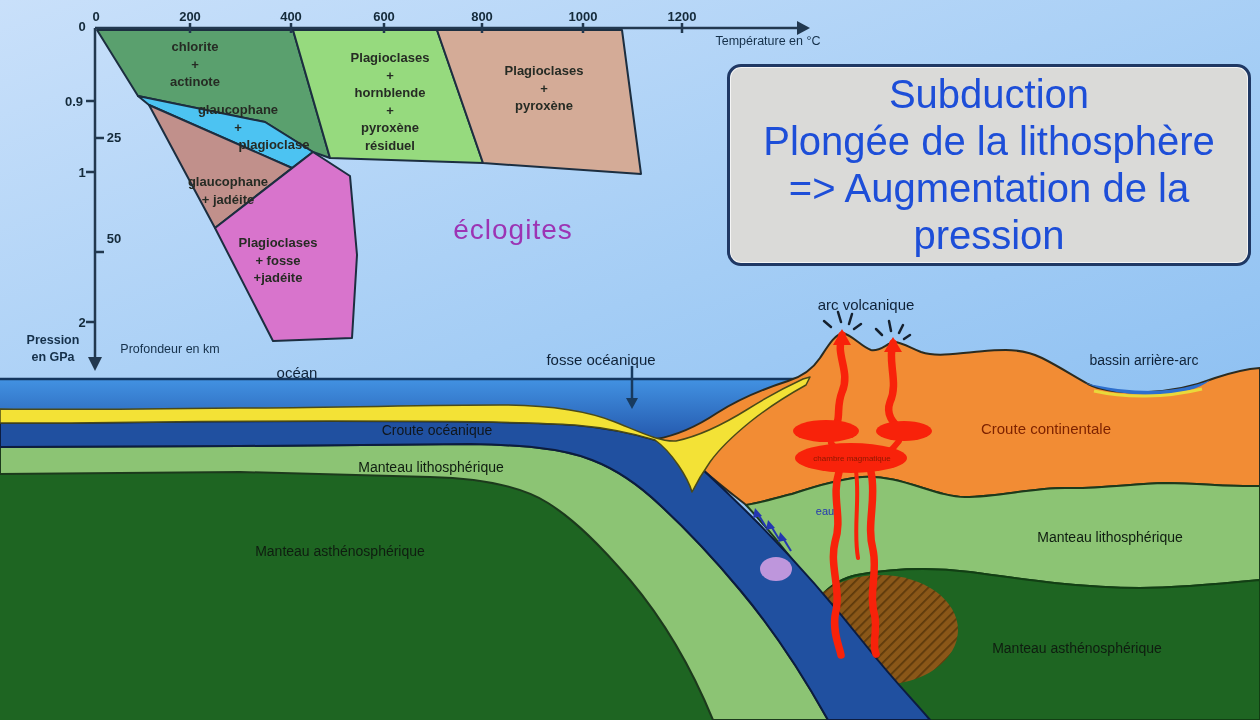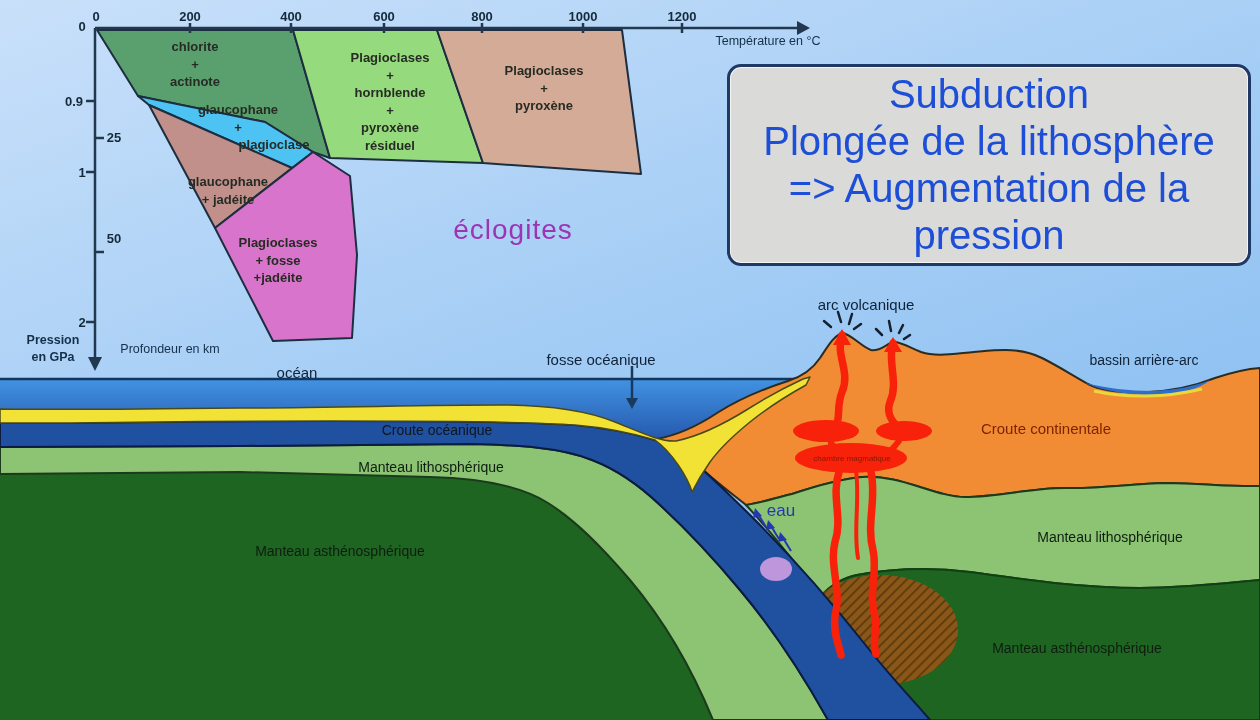--- a/index.html
+++ b/index.html
@@ -25,21 +25,21 @@
     font-weight:normal;letter-spacing:1px;}
   #title-box{position:absolute;left:727px;top:64px;width:518px;height:196px;
     border:3px solid #1f3864;border-radius:14px;background:#dadad8;
     box-shadow:0 0 0 1px #f5f5f5 inset;display:flex;flex-direction:column;
     justify-content:center;align-items:center;}
   #title-box div{font-size:40px;font-weight:normal;color:#1d4ed8;line-height:47px;
     white-space:nowrap;}
   #pressure-title{position:absolute;left:24px;top:332px;width:58px;
     font-weight:bold;font-size:12.5px;color:#15304a;text-align:center;line-height:17px;}
   #chambre-lbl{font-size:8px;color:#8a1800;letter-spacing:0;}
-  #eau-lbl{font-size:17px;color:#2437b0;}
+  #eau-lbl{font-size:11px;color:#2437b0;margin-left:44px;}
 </style>
 </head>
 <body>
 
 <div id="stage">
 
   <svg id="scene" viewBox="0 0 1260 720">
     <defs>
       <linearGradient id="seaGrad" x1="0" y1="0" x2="0" y2="1">
         <stop offset="0" stop-color="#4292e2"></stop>

